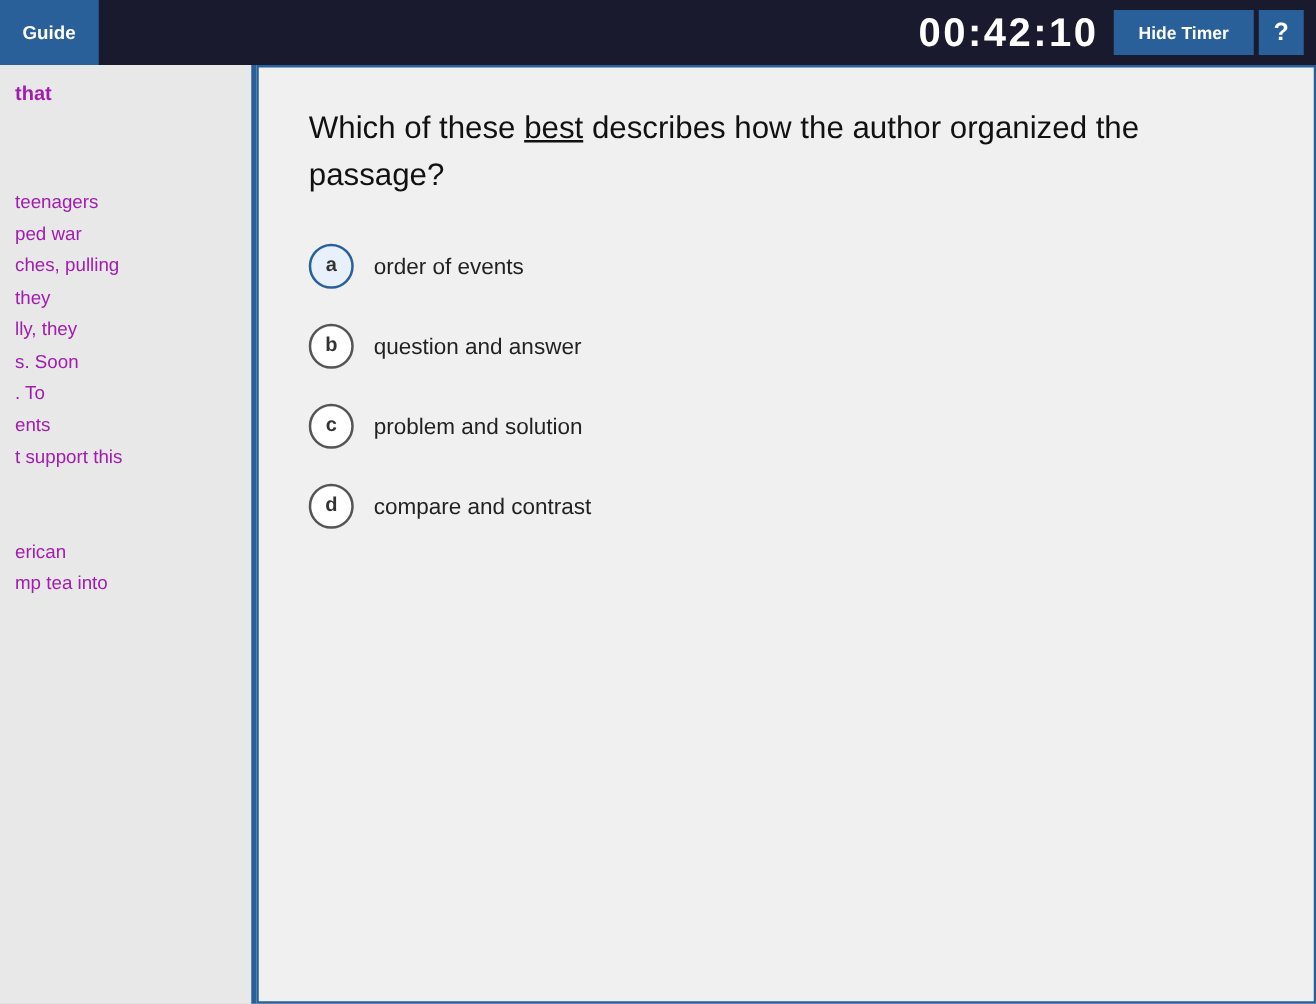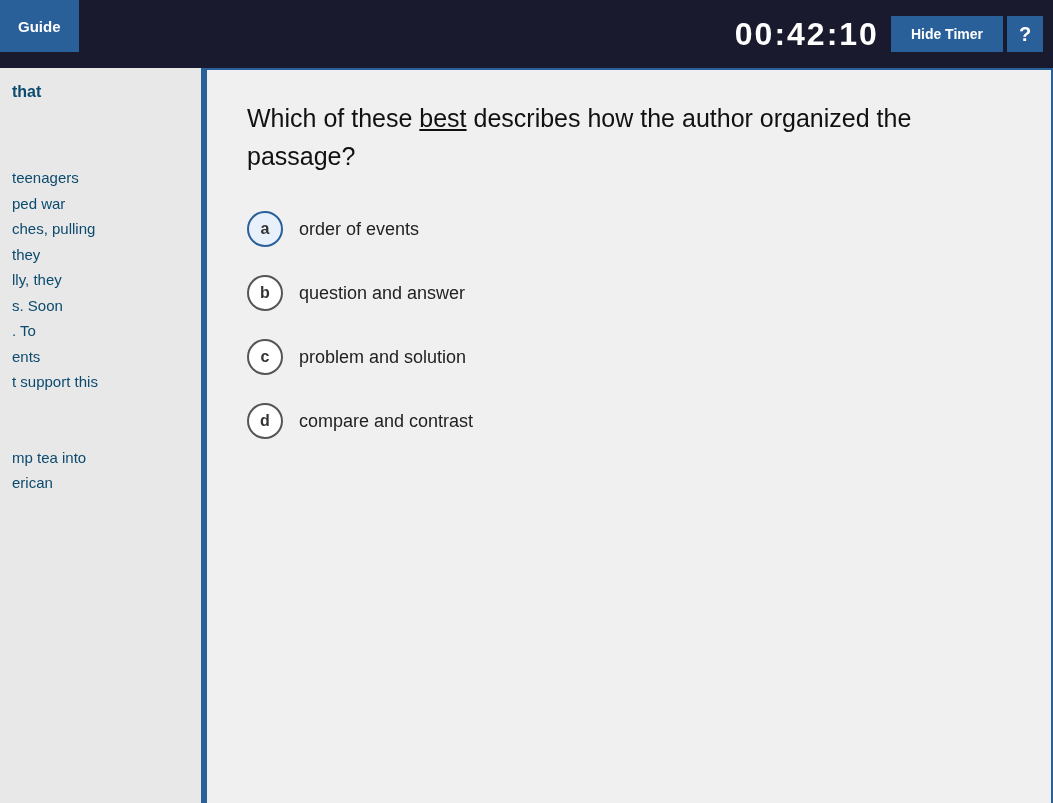--- a/index.html
+++ b/index.html
@@ -16,21 +16,21 @@
       overflow: hidden;
       position: relative;
     }
 
     
     .top-bar {
       display: flex;
       align-items: center;
       justify-content: flex-end;
       background: #1a1a2e;
-      height: 68px;
+      height: 52px;
       padding: 0 10px;
       position: relative;
     }
 
     .guide-btn {
       position: absolute;
       left: 0;
       top: 0;
       background: #2a6099;
       color: white;
@@ -89,21 +89,21 @@
       width: 205px;
       background: #e8e8e8;
       border-right: 4px solid #2a6099;
       padding: 10px 12px;
       overflow: hidden;
       position: relative;
     }
 
     .passage-text {
       font-size: 15px;
-      color: #0c4a6e;
+      color: #a21caf;
       line-height: 1.7;
     }
 
     .passage-text .word-that {
       font-size: 16px;
       font-weight: bold;
     }
 
     
     .question-panel {
@@ -183,22 +183,22 @@
       <div>teenagers</div>
       <div>ped war</div>
       <div>ches, pulling</div>
       <div>they</div>
       <div>lly, they</div>
       <div>s. Soon</div>
       <div>. To</div>
       <div>ents</div>
       <div>t support this</div>
       <div style="height:50px;"></div>
+      <div>erican</div>
       <div>mp tea into</div>
-      <div>erican</div>
     </div>
   </div>
 
   <div class="question-panel">
     <div class="question-text">
       <span>Which of these </span><u>best</u><span> describes how the author organized the passage?</span>
     </div>
 
     <div class="answer-options">
 

